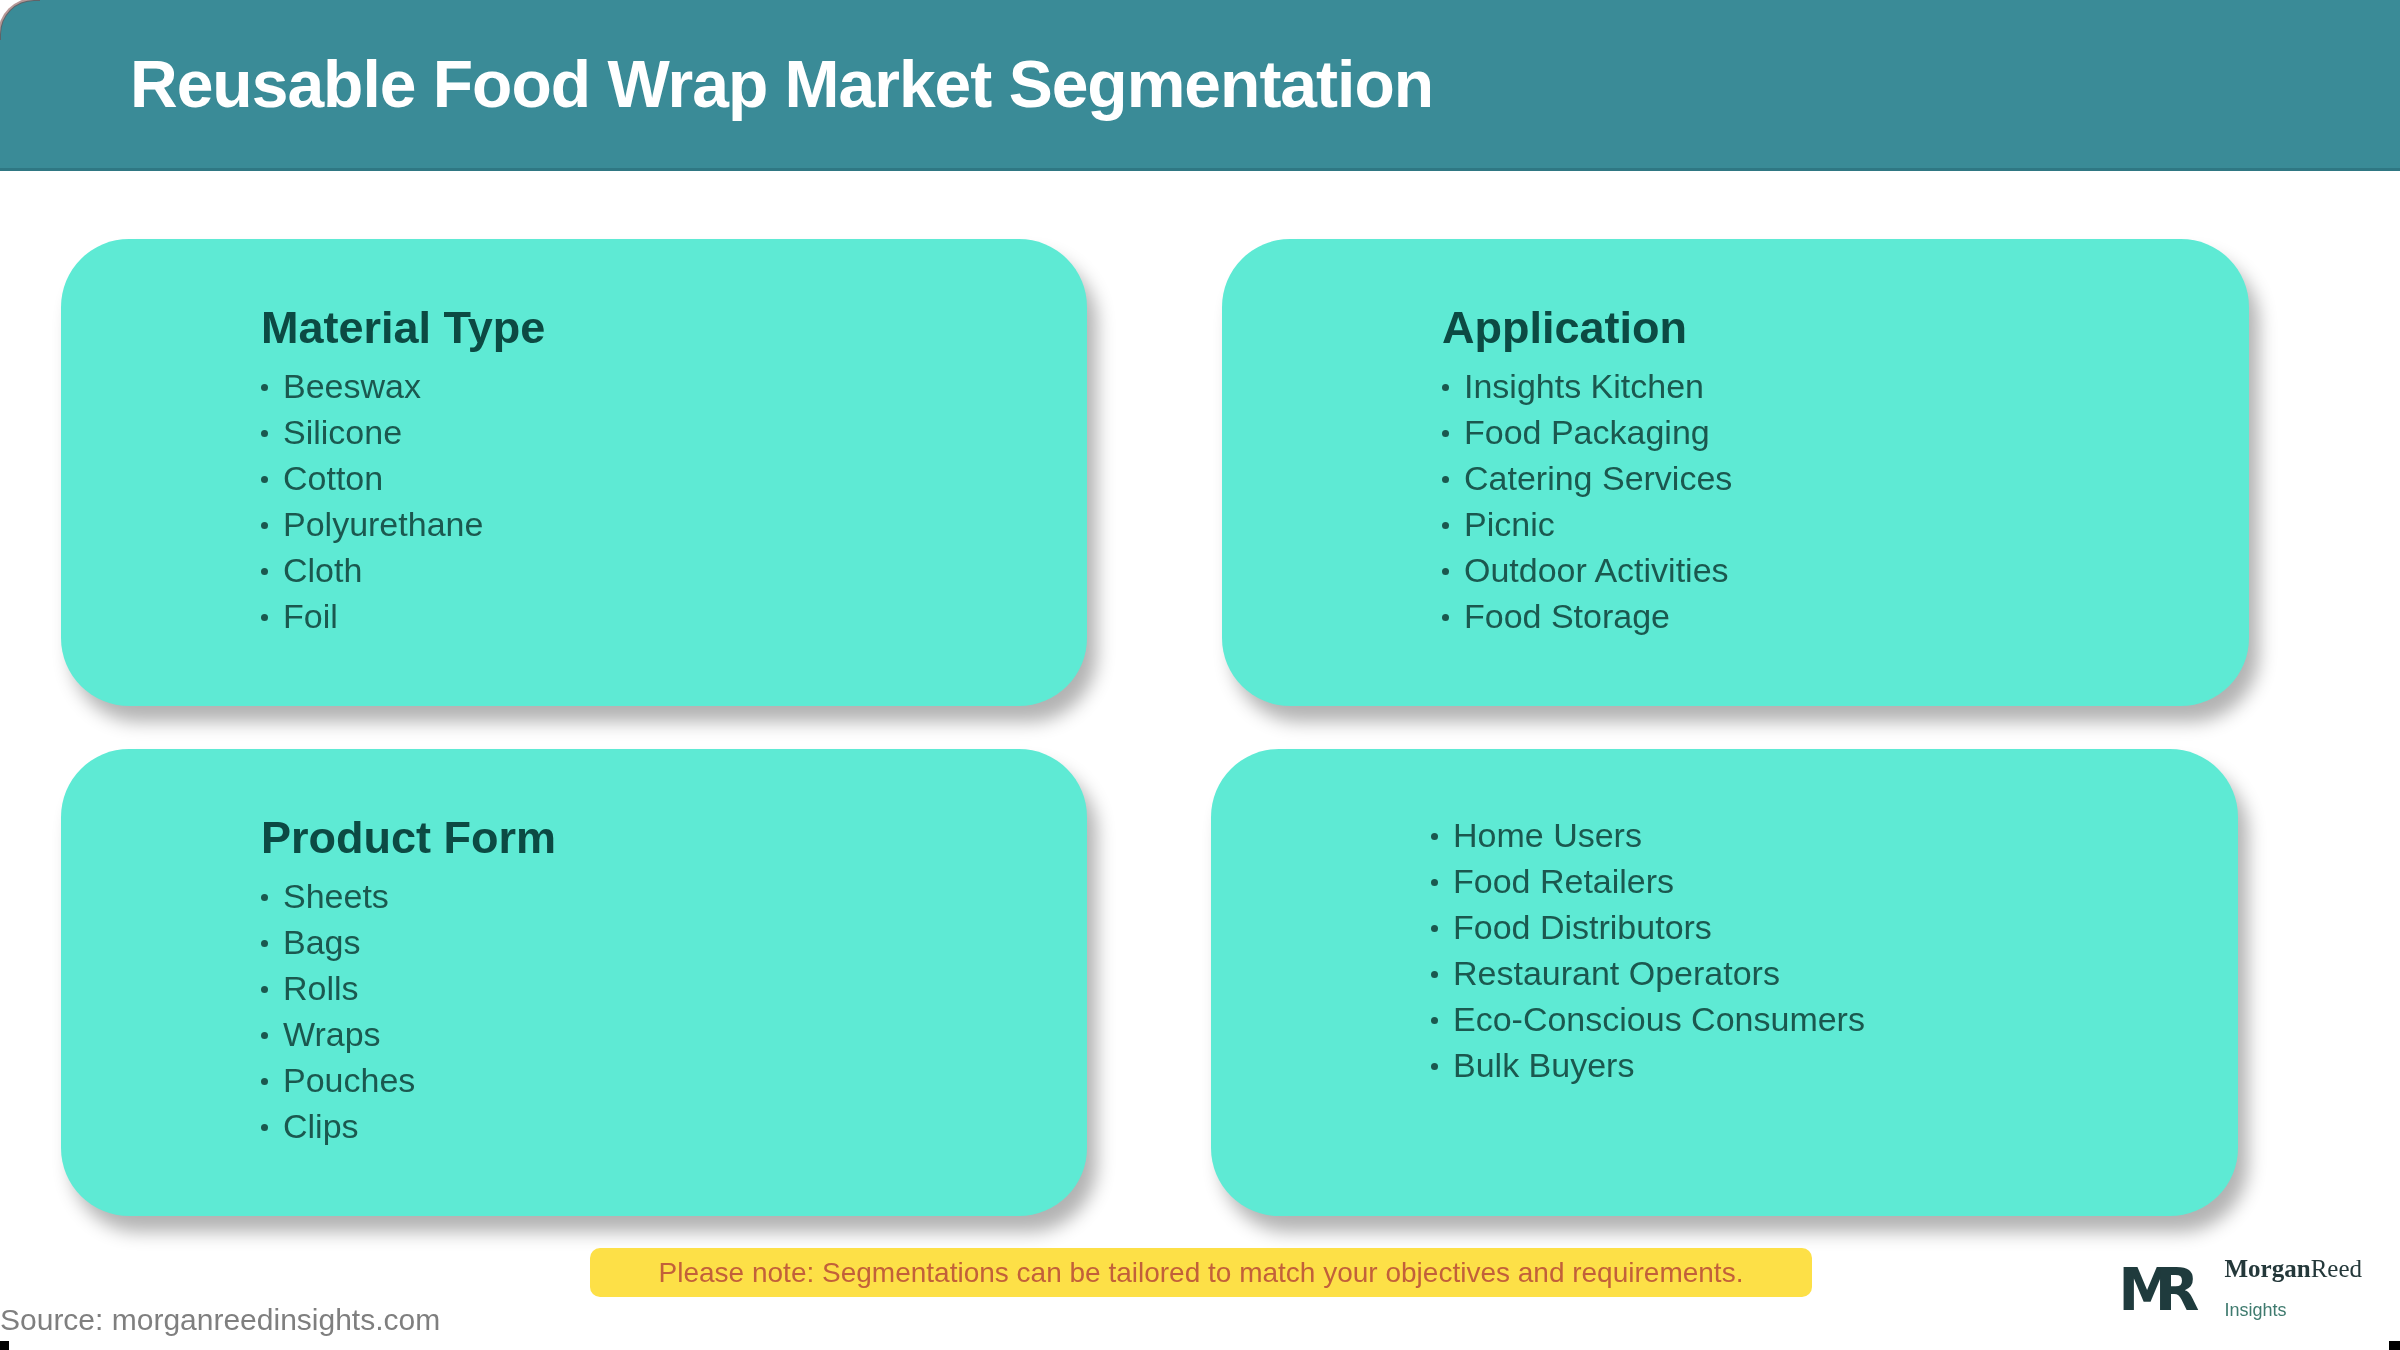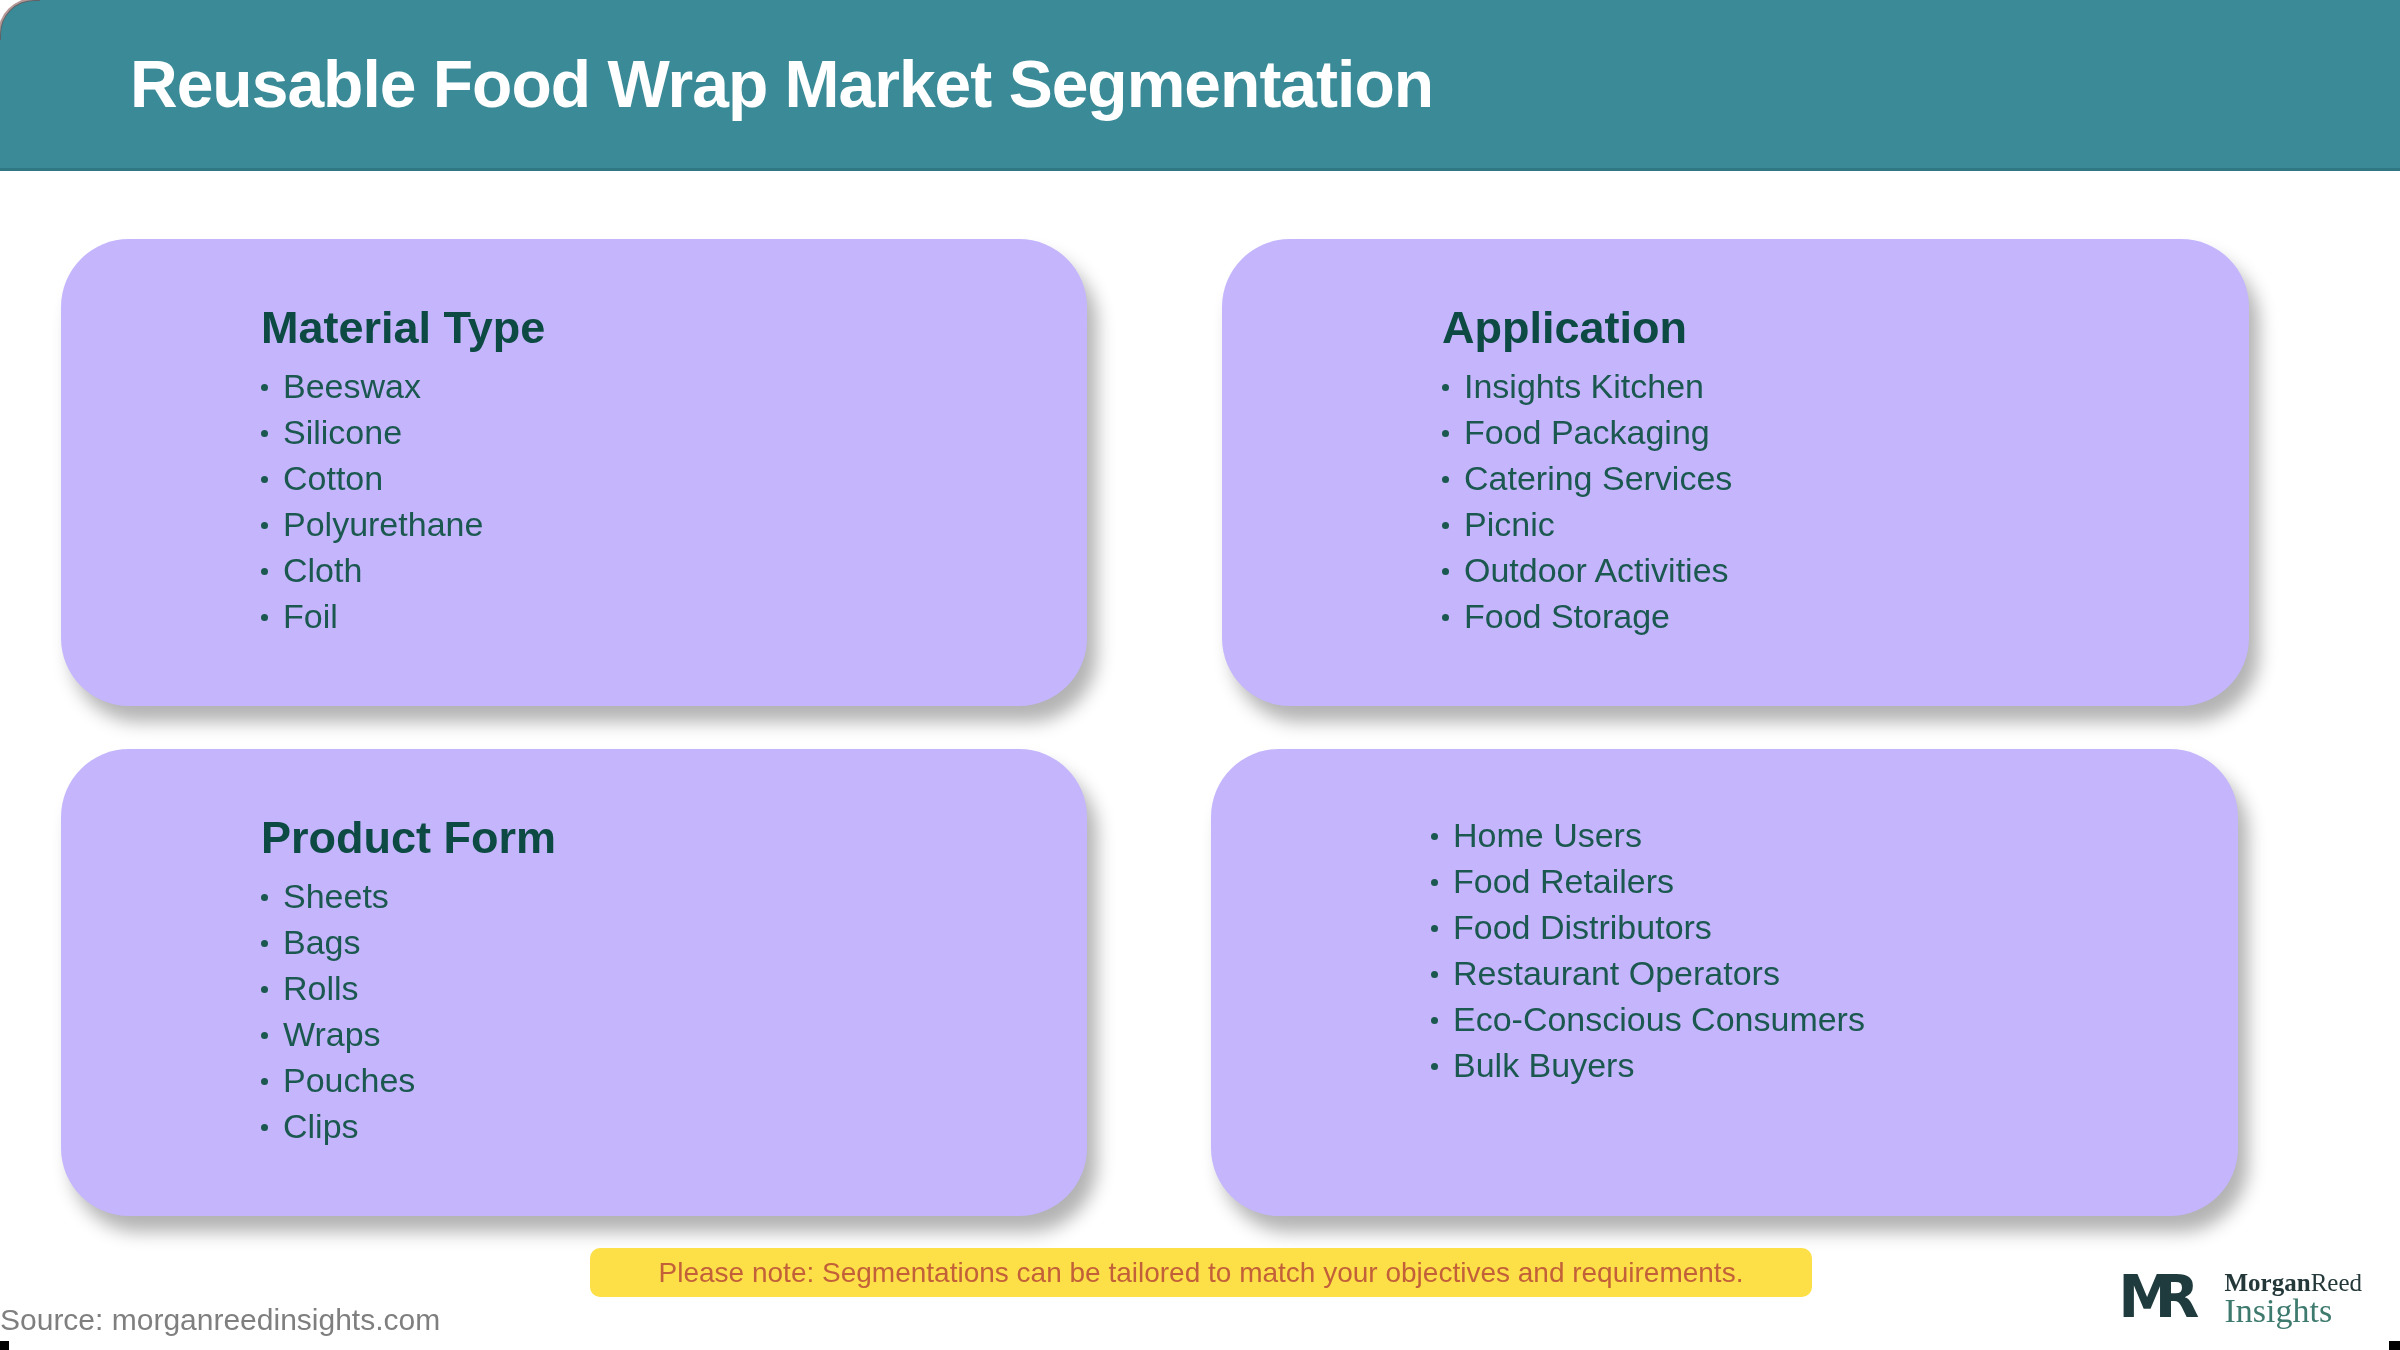--- a/index.html
+++ b/index.html
@@ -33,21 +33,21 @@
     font-size:66px;
     font-weight:700;
     letter-spacing:-1px;
     white-space:nowrap;
   }
 
   
   .card {
     position:absolute;
     width:1026px; height:467px;
-    background:#c4b5fd;
+    background:#5eead4;
     border-radius:68px;
     box-shadow:10px 16px 18px rgba(0,0,0,.30);
     padding:63px 40px 0 200px;
   }
   .card.col-r { width:1027px; padding-left:220px; }
   #card-0 { left:61px;   top:239px; }
   #card-1 { left:1222px; top:239px; }
   #card-2 { left:61px;   top:749px; }
   #card-3 { left:1211px; top:749px; }
 
@@ -114,24 +114,24 @@
   .logo-text { display:flex; flex-direction:column; }
   .logo-name {
     font-family:"Liberation Serif","DejaVu Serif",serif;
     font-size:25px; line-height:25px;
     color:#24383a;
     white-space:nowrap;
   }
   .logo-name .bold { font-weight:700; }
   .logo-name .reg  { font-weight:400; }
   .logo-sub {
-    font-family:Liberation Serif, serif;
-    font-size:34px; line-height:27px;
+    font-family:Liberation Sans, sans-serif;
+    font-size:18px; line-height:27px;
     color:#3e7a6e;
-    margin-top:2px;
+    margin-top:16px;
   }
 
   
   .artifact { position:absolute; background:#000; }
   .artifact-bl { left:0;  bottom:0; width:9px;  height:9px; }
   .artifact-br { right:0; bottom:0; width:11px; height:9px; }
 </style>
 </head>
 <body>
 

